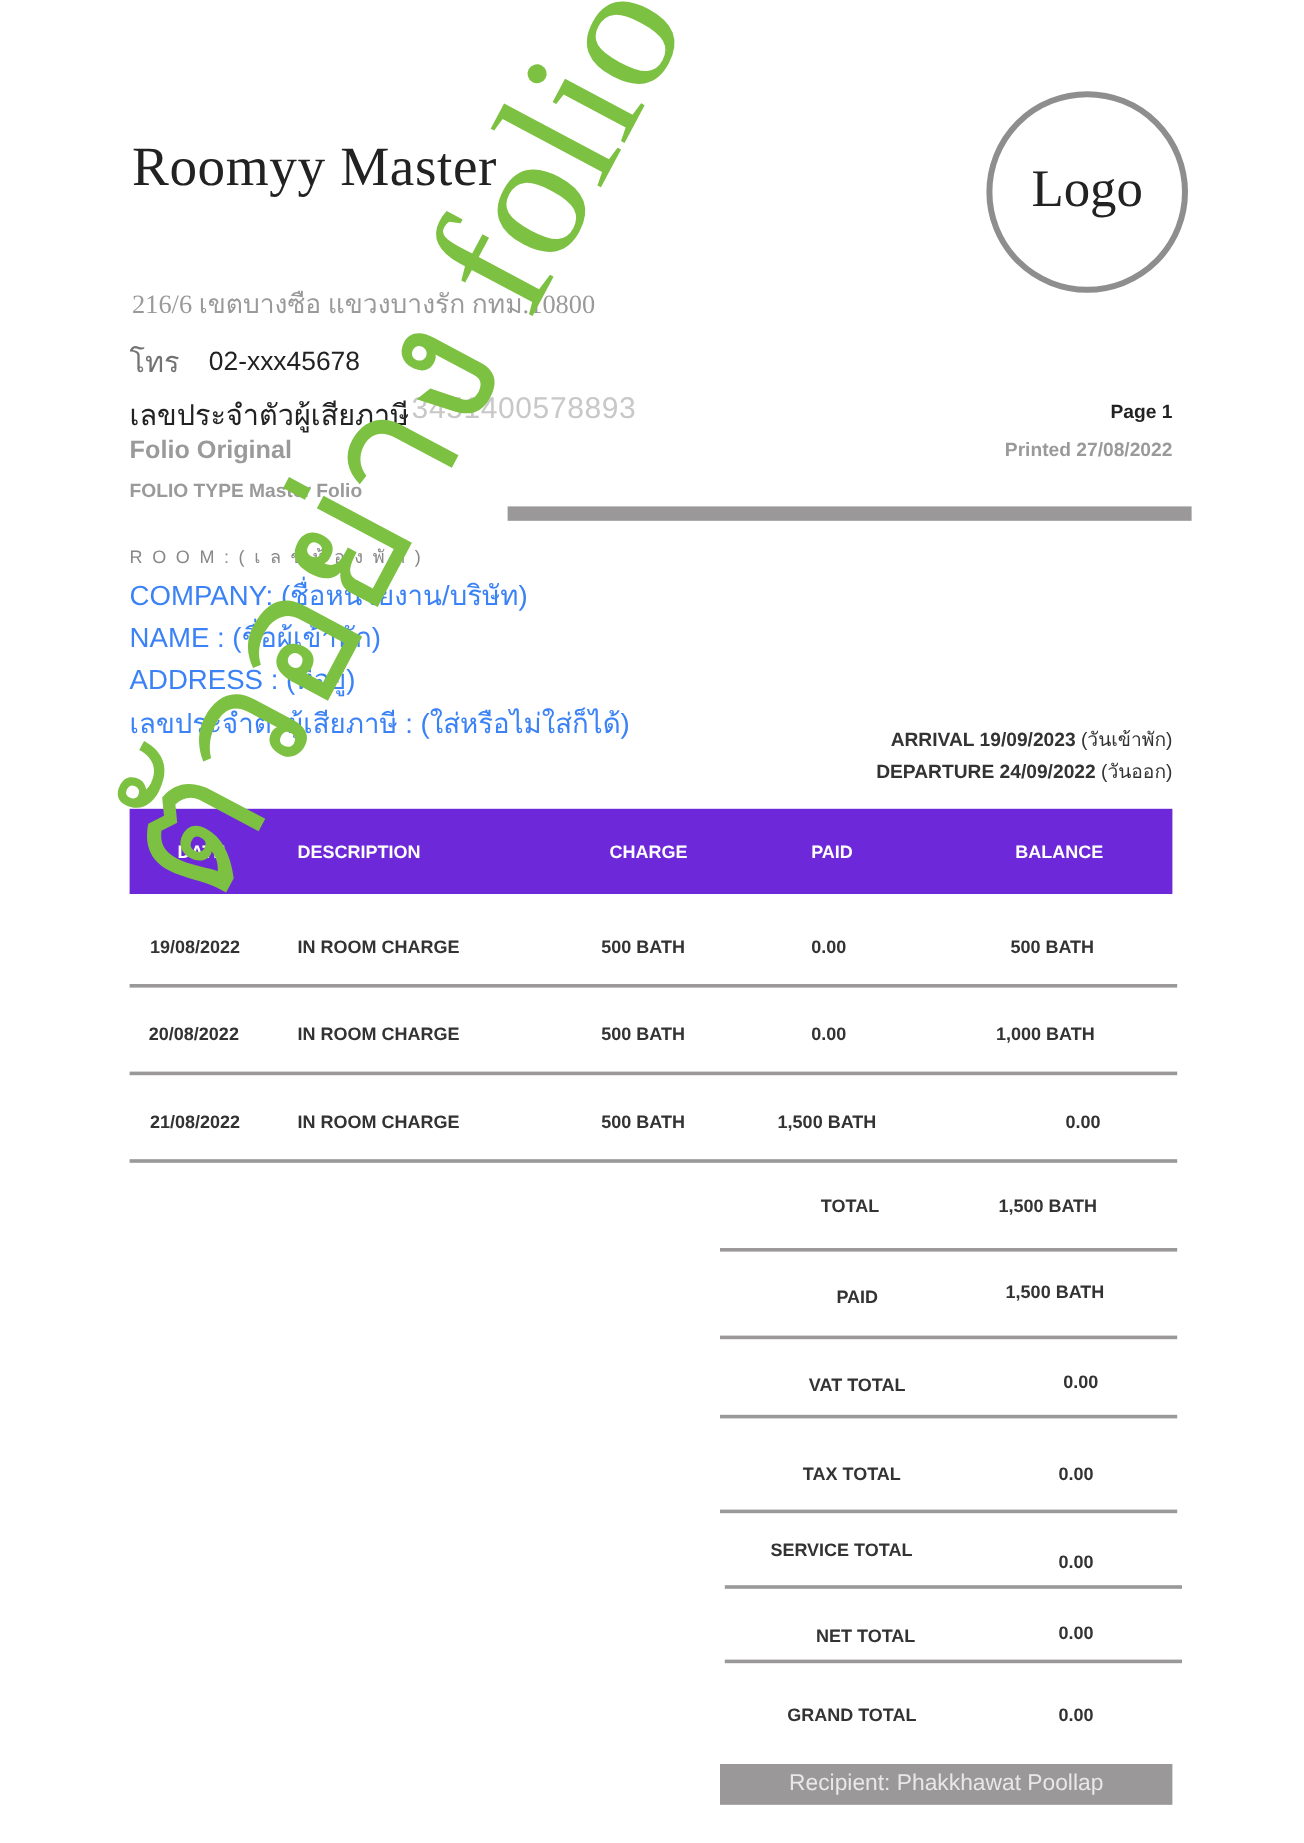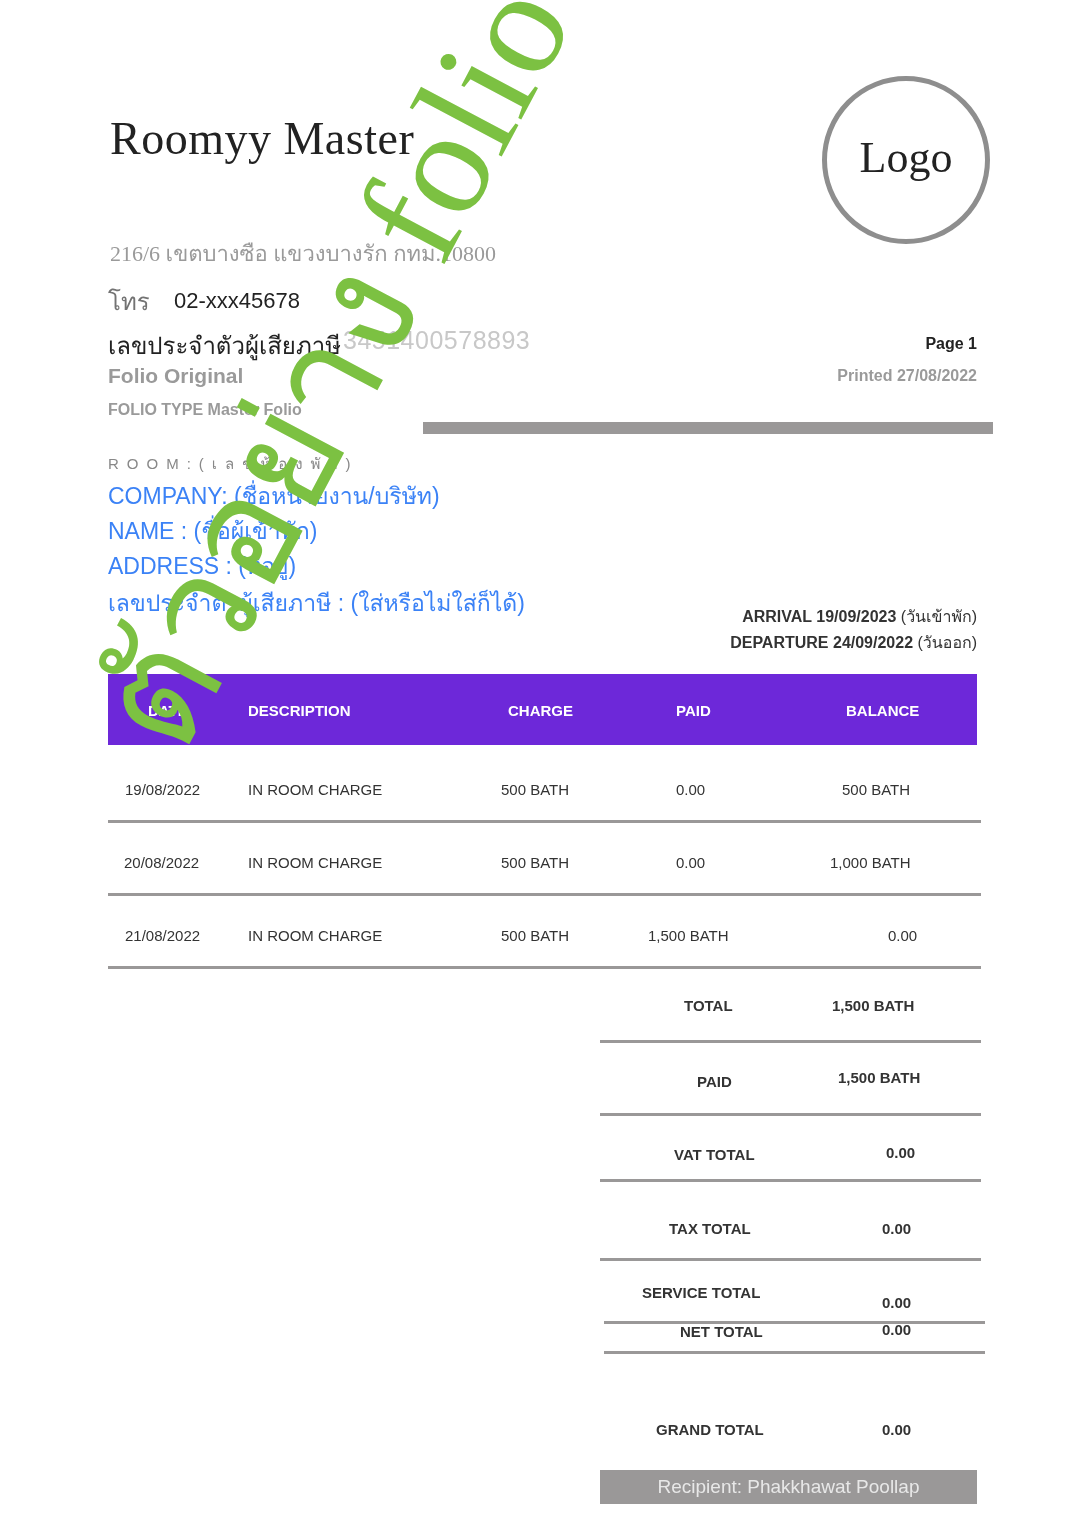--- a/index.html
+++ b/index.html
@@ -21,21 +21,21 @@
   .room { left: 108px; top: 452px; font-size: 15px; color: #888; letter-spacing: 8px; white-space: nowrap; }
   .guest-line { left: 108px; font-size: 23px; color: #3b82f6; white-space: nowrap; }
   .arrival { right: 110px; top: 604px; font-size: 16px; color: #333; font-weight: bold; white-space: nowrap; }
   .departure { right: 110px; top: 630px; font-size: 16px; color: #333; font-weight: bold; text-align: right; white-space: nowrap; }
   .thai-note { font-weight: normal; }
 
   .tbl-head { left: 108px; top: 674px; width: 869px; height: 71px; background: #6d28d9; }
   .th { position: absolute; top: 28px; font-size: 15px; color: #fff; font-weight: bold; white-space: nowrap; }
   .row { position: absolute; left: 108px; width: 869px; height: 72px; }
   .row .sep { position: absolute; left: 0; right: -4px; bottom: 0; height: 3px; background: #9a9898; }
-  .td { position: absolute; top: 30px; font-size: 15px; color: #333; font-weight: normal; white-space: nowrap; }
+  .td { position: absolute; top: 30px; font-size: 15px; color: #333; font-weight: bold; white-space: nowrap; }
 
   .sum-row { position: absolute; left: 600px; width: 381px; }
   .sum-row .sep { position: absolute; left: 0; right: 0; height: 3px; background: #9a9898; }
   .sum-label { position: absolute; font-size: 15px; color: #333; font-weight: bold; white-space: nowrap; }
   .sum-value { position: absolute; font-size: 15px; color: #333; font-weight: bold; white-space: nowrap; }
 
   .recipient { left: 600px; top: 1470px; width: 377px; height: 34px; background: #9a9898; color: #e8e8e8; font-size: 19px; display: flex; align-items: center; justify-content: center; }
 
   .watermark { left: 70px; top: 700px; transform-origin: left top; transform: rotate(-62deg); font-family: "Liberation Serif", serif; font-size: 150px; color: #7cc142; white-space: nowrap; pointer-events: none; line-height: 1; }
 </style>
@@ -125,21 +125,21 @@
 <div class="sum-row" style="top:1182px;height:79px">
   <span class="sum-label" style="left:69px;top:38px">TAX TOTAL</span>
   <span class="sum-value" style="left:282px;top:38px">0.00</span>
   <div class="sep" style="top:76px"></div>
 </div>
 <div class="sum-row" style="top:1261px;height:63px">
   <span class="sum-label" style="left:42px;top:23px">SERVICE TOTAL</span>
   <span class="sum-value" style="left:282px;top:33px">0.00</span>
   <div class="sep" style="top:60px;left:4px;right:-4px"></div>
 </div>
-<div class="sum-row" style="top:1292px;height:62px">
+<div class="sum-row" style="top:1324px;height:62px">
   <span class="sum-label" style="left:80px;top:31px">NET TOTAL</span>
   <span class="sum-value" style="left:282px;top:29px">0.00</span>
   <div class="sep" style="top:59px;left:4px;right:-4px"></div>
 </div>
 <div class="sum-row" style="top:1386px;height:70px">
   <span class="sum-label" style="left:56px;top:35px">GRAND TOTAL</span>
   <span class="sum-value" style="left:282px;top:35px">0.00</span>
 </div>
 
 <div class="abs recipient">

